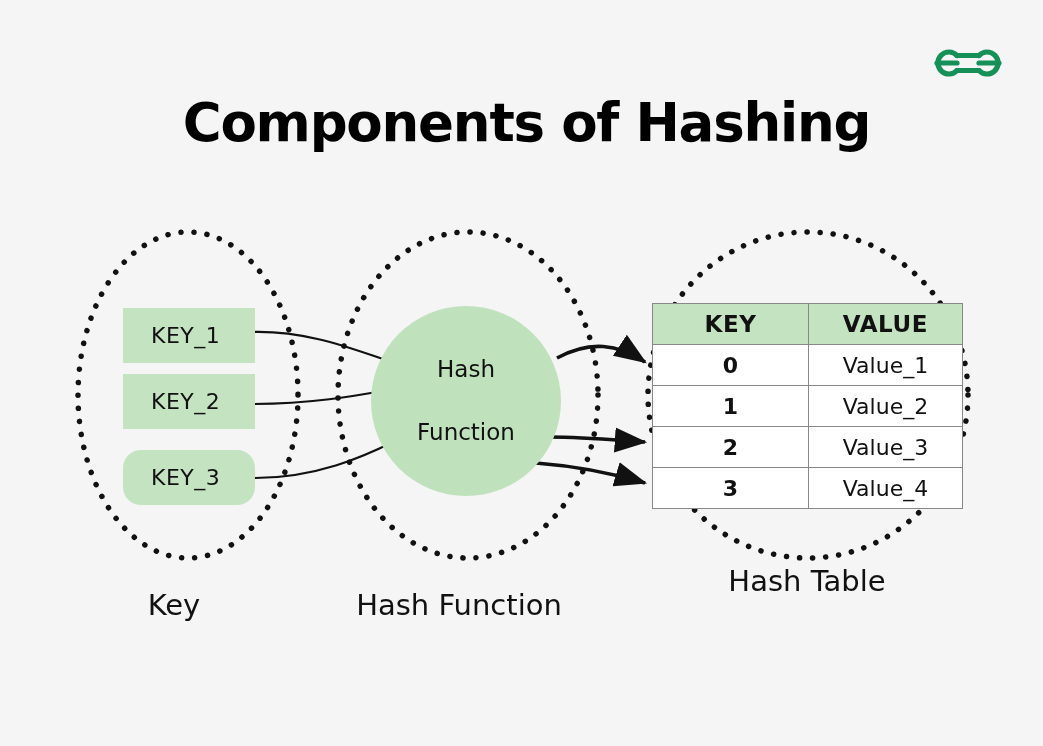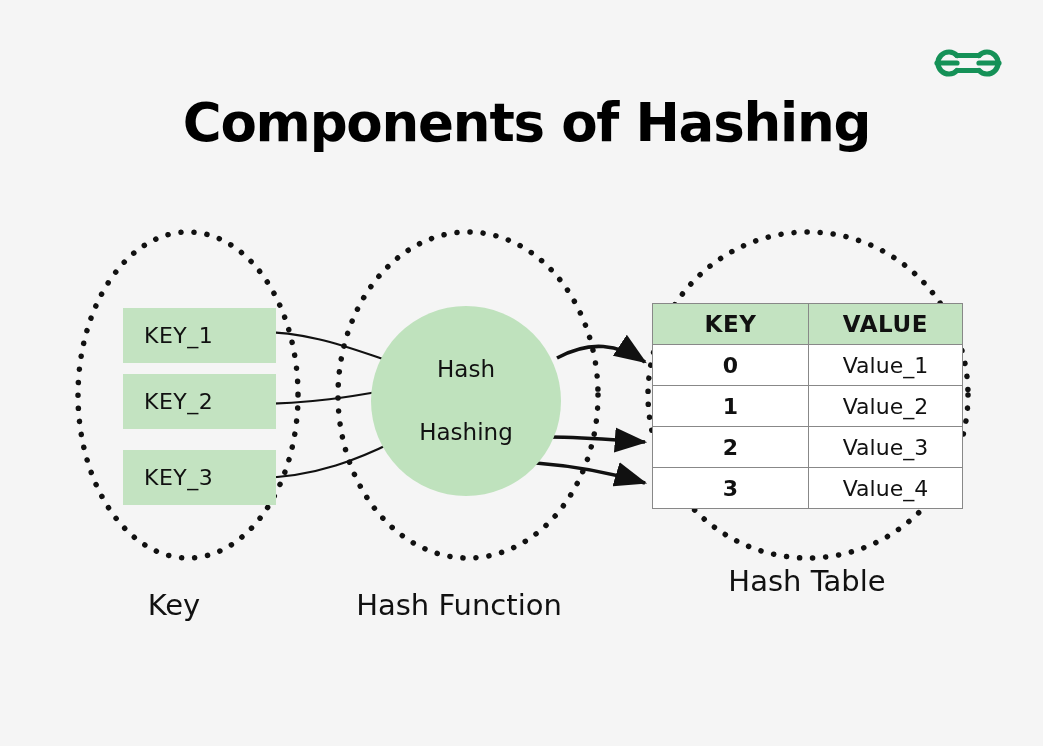--- a/index.html
+++ b/index.html
@@ -51,35 +51,35 @@
     position: absolute;
     left: 0; top: 0;
     width: 1043px;
     height: 746px;
     pointer-events: none;
   }
 
   
   .key-box {
     position: absolute;
-    width: 153px;
+    width: 132px;
     height: 55px;
     background: #c3e3c1;
     display: flex;
     align-items: center;
-    padding-left: 21px;
+    padding-left: 28px;
     box-sizing: border-box;
     font-family: "DejaVu Sans", sans-serif;
     font-size: 22px;
     color: #111111;
     letter-spacing: 0.5px;
   }
   #key-box-0 { left: 123px; top: 308px; }
   #key-box-1 { left: 123px; top: 374px; }
-  #key-box-2 { left: 123px; top: 450px; }
+  #key-box-2 { left: 123px; top: 450px; border-radius: 18px; }
 
   
   #hash-circle {
     position: absolute;
     left: 371px;
     top: 306px;
     width: 190px;
     height: 190px;
     border-radius: 50%;
     background: #bfe2bd;
@@ -182,21 +182,21 @@
     <path d="M549 437 C 585 437, 615 440, 645 442" fill="none" stroke="#111111" stroke-width="3.6" marker-end="url(#arrowhead)"></path>
     <path d="M536 463 C 575 466, 615 474, 645 483" fill="none" stroke="#111111" stroke-width="3.6" marker-end="url(#arrowhead)"></path>
   </svg>
 
   <div class="key-box" id="key-box-0">KEY_1</div>
   <div class="key-box" id="key-box-1">KEY_2</div>
   <div class="key-box" id="key-box-2">KEY_3</div>
 
   <div id="hash-circle">
     <span>Hash</span>
-    <span>Hashing</span>
+    <span>Function</span>
   </div>
 
   <table id="hash-table">
     <thead>
       <tr>
         <th class="key-head">KEY</th>
         <th class="value-head">VALUE</th>
       </tr>
     </thead>
     <tbody>

